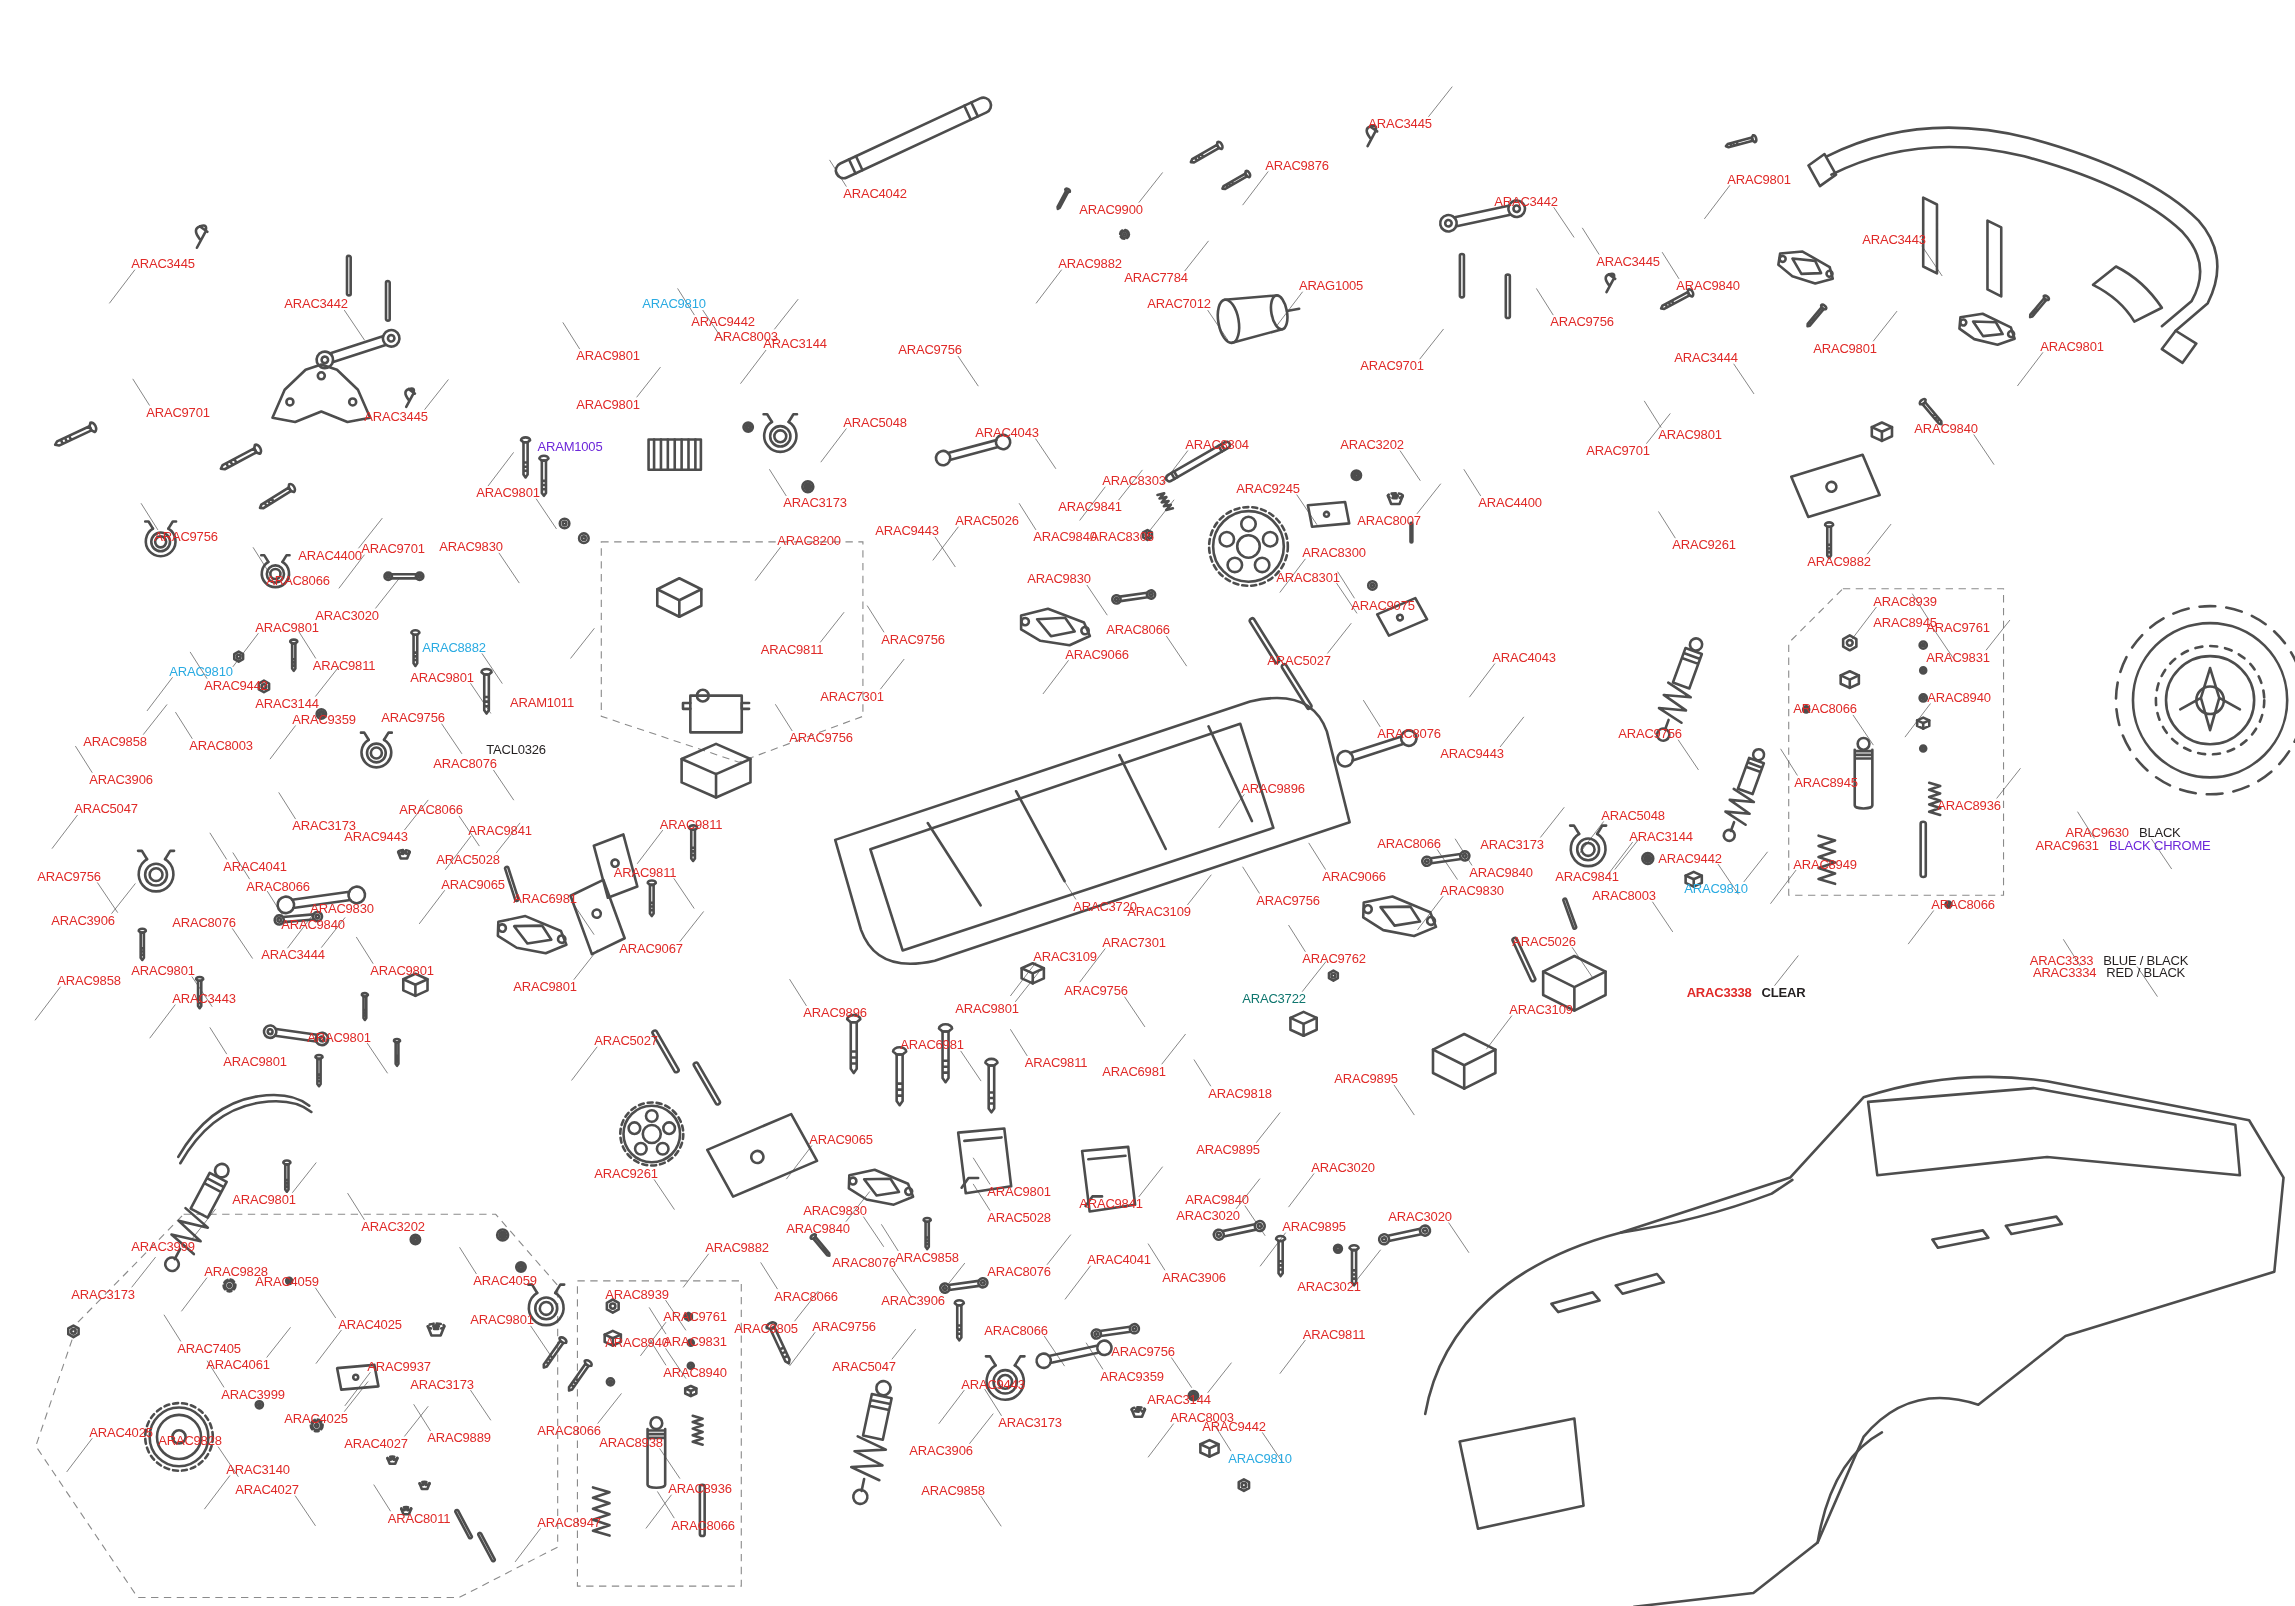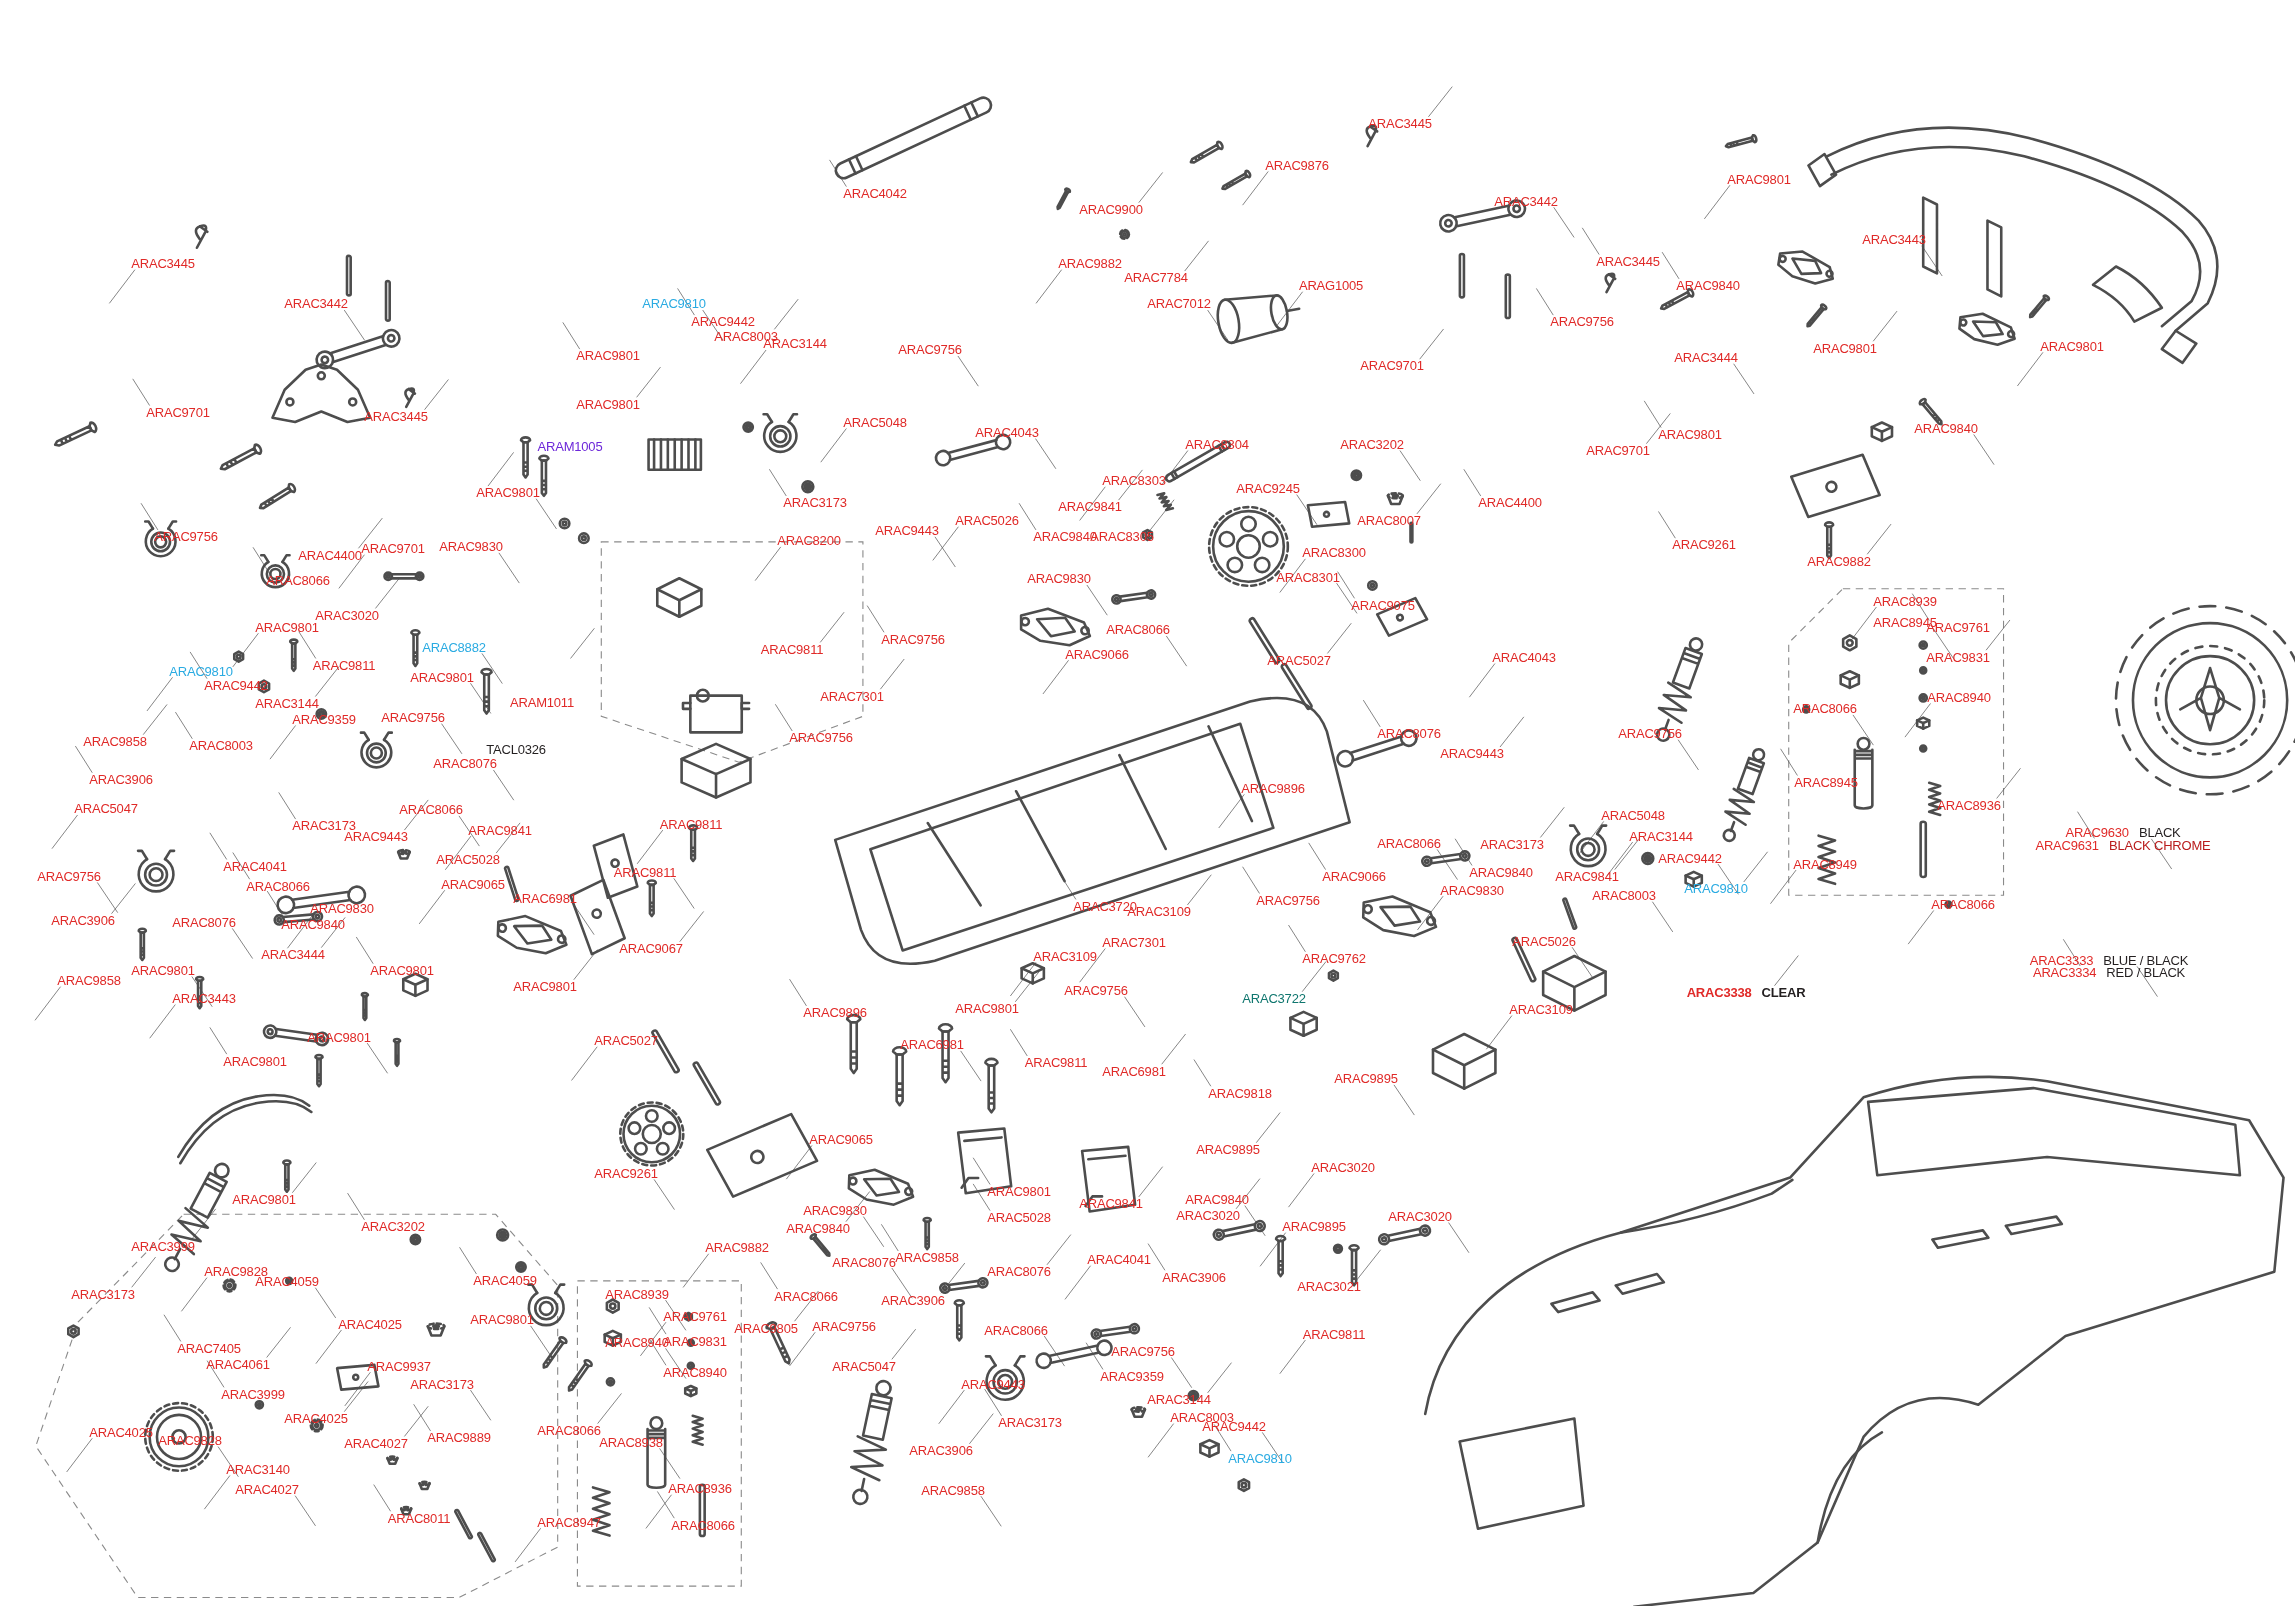--- a/index.html
+++ b/index.html
@@ -695,21 +695,21 @@
     <div class="lbl" style="left: 1905px; top: 601px; color: rgb(224, 42, 40);"><span>ARAC8939</span></div>
     <div class="lbl" style="left: 1905px; top: 622px; color: rgb(224, 42, 40);"><span>ARAC8945</span></div>
     <div class="lbl" style="left: 1958px; top: 627px; color: rgb(224, 42, 40);"><span>ARAC9761</span></div>
     <div class="lbl" style="left: 1958px; top: 657px; color: rgb(224, 42, 40);"><span>ARAC9831</span></div>
     <div class="lbl" style="left: 1959px; top: 697px; color: rgb(224, 42, 40);"><span>ARAC8940</span></div>
     <div class="lbl" style="left: 1825px; top: 708px; color: rgb(224, 42, 40);"><span>ARAC8066</span></div>
     <div class="lbl" style="left: 1826px; top: 782px; color: rgb(224, 42, 40);"><span>ARAC8945</span></div>
     <div class="lbl" style="left: 1969px; top: 805px; color: rgb(224, 42, 40);"><span>ARAC8936</span></div>
     <div class="lbl" style="left: 1825px; top: 864px; color: rgb(224, 42, 40);"><span>ARAC8949</span></div>
     <div class="lbl" style="left: 2123px; top: 832px; color: rgb(224, 42, 40);"><span>ARAC9630</span><span class="sfx" style="color: rgb(35, 31, 32);">BLACK</span></div>
-    <div class="lbl" style="left: 2123px; top: 845px; color: rgb(224, 42, 40);"><span>ARAC9631</span><span class="sfx" style="color: #b91c1c;">BLACK CHROME</span></div>
+    <div class="lbl" style="left: 2123px; top: 845px; color: rgb(224, 42, 40);"><span>ARAC9631</span><span class="sfx" style="color: #6d28d9;">BLACK CHROME</span></div>
     <div class="lbl" style="left: 1716px; top: 888px; color: rgb(42, 171, 226);"><span>ARAC9810</span></div>
     <div class="lbl" style="left: 1963px; top: 904px; color: rgb(224, 42, 40);"><span>ARAC8066</span></div>
     <div class="lbl" style="left: 2109px; top: 960px; color: rgb(224, 42, 40);"><span>ARAC3333</span><span class="sfx" style="color: rgb(35, 31, 32);">BLUE / BLACK</span></div>
     <div class="lbl" style="left: 2109px; top: 972px; color: rgb(224, 42, 40);"><span>ARAC3334</span><span class="sfx" style="color: rgb(35, 31, 32);">RED / BLACK</span></div>
     <div class="lbl" style="left: 1746px; top: 992px; color: rgb(224, 42, 40); font-weight: bold;"><span>ARAC3338</span><span class="sfx" style="color: rgb(35, 31, 32);">CLEAR</span></div>
     <div class="lbl" style="left: 106px; top: 808px; color: rgb(224, 42, 40);"><span>ARAC5047</span></div>
     <div class="lbl" style="left: 431px; top: 809px; color: rgb(224, 42, 40);"><span>ARAC8066</span></div>
     <div class="lbl" style="left: 324px; top: 825px; color: rgb(224, 42, 40);"><span>ARAC3173</span></div>
     <div class="lbl" style="left: 376px; top: 836px; color: rgb(224, 42, 40);"><span>ARAC9443</span></div>
     <div class="lbl" style="left: 500px; top: 830px; color: rgb(224, 42, 40);"><span>ARAC9841</span></div>

